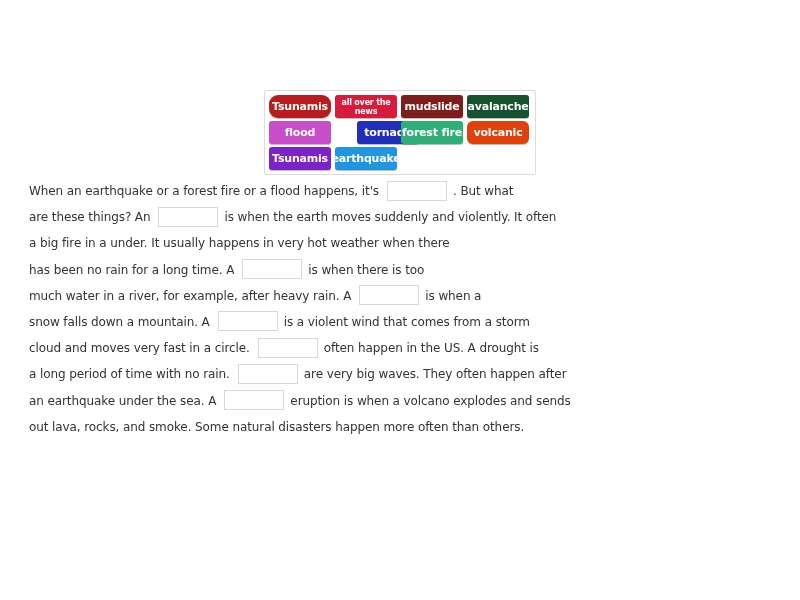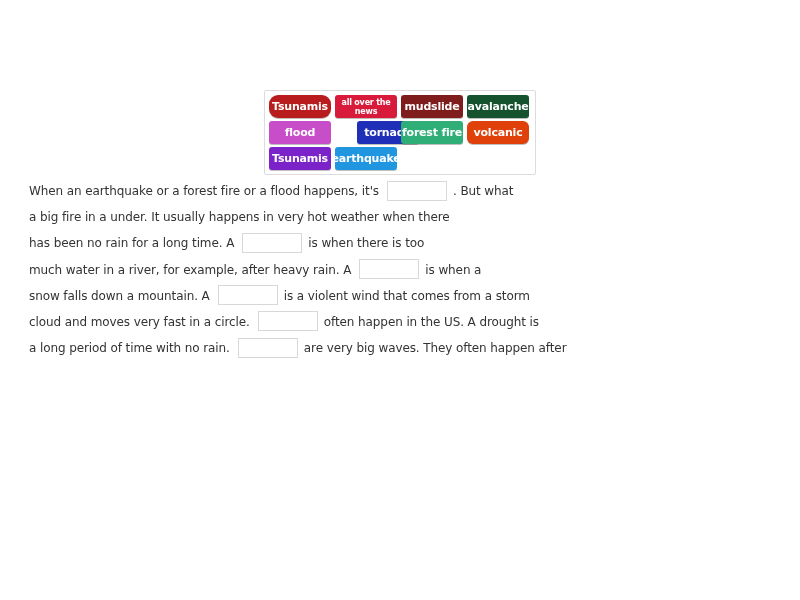--- a/index.html
+++ b/index.html
@@ -40,19 +40,22 @@
     <div class="tile" style="background: rgb(200, 78, 201); left: 4px; top: 30px;">flood</div>
     <div class="tile" style="background: rgb(31, 47, 183); left: 70px; top: 30px; margin-left: 22px;">tornado</div>
     <div class="tile" style="background: rgb(47, 174, 120); left: 136px; top: 30px;">forest fire</div>
     <div class="tile" style="background: rgb(224, 64, 10); left: 202px; top: 30px; border-radius: 6px;">volcanic</div>
     <div class="tile" style="background: rgb(123, 34, 201); left: 4px; top: 56px;">Tsunamis</div>
     <div class="tile" style="background: rgb(33, 150, 224); left: 70px; top: 56px;">earthquake</div>
   </div>
 
 <div class="passage" id="passage">
     <div class="line"><span>When an earthquake or a forest fire or a flood happens, it's</span><span class="blank"></span><span>. But what</span></div>
+    <div class="line"><span>are these things? An</span><span class="blank"></span><span>is when the earth moves suddenly and violently. It often</span></div>
     <div class="line"><span>a big fire in a under. It usually happens in very hot weather when there</span></div>
     <div class="line"><span>has been no rain for a long time. A</span><span class="blank"></span><span>is when there is too</span></div>
     <div class="line"><span>much water in a river, for example, after heavy rain. A</span><span class="blank"></span><span>is when a</span></div>
     <div class="line"><span>snow falls down a mountain. A</span><span class="blank"></span><span>is a violent wind that comes from a storm</span></div>
     <div class="line"><span>cloud and moves very fast in a circle.</span><span class="blank"></span><span>often happen in the US. A drought is</span></div>
     <div class="line"><span>a long period of time with no rain.</span><span class="blank"></span><span>are very big waves. They often happen after</span></div>
+    <div class="line"><span>an earthquake under the sea. A</span><span class="blank"></span><span>eruption is when a volcano explodes and sends</span></div>
+    <div class="line"><span>out lava, rocks, and smoke. Some natural disasters happen more often than others.</span></div>
   </div>
 
 </body></html>

